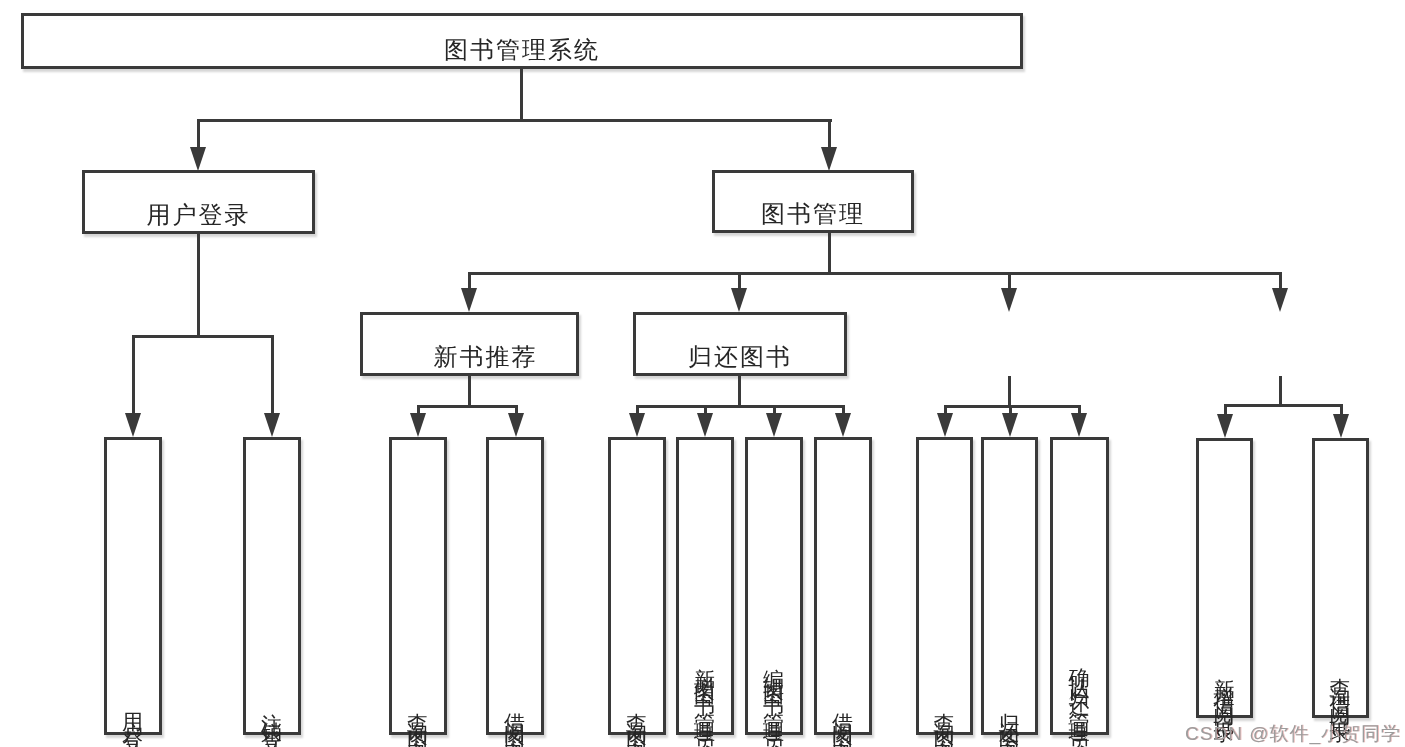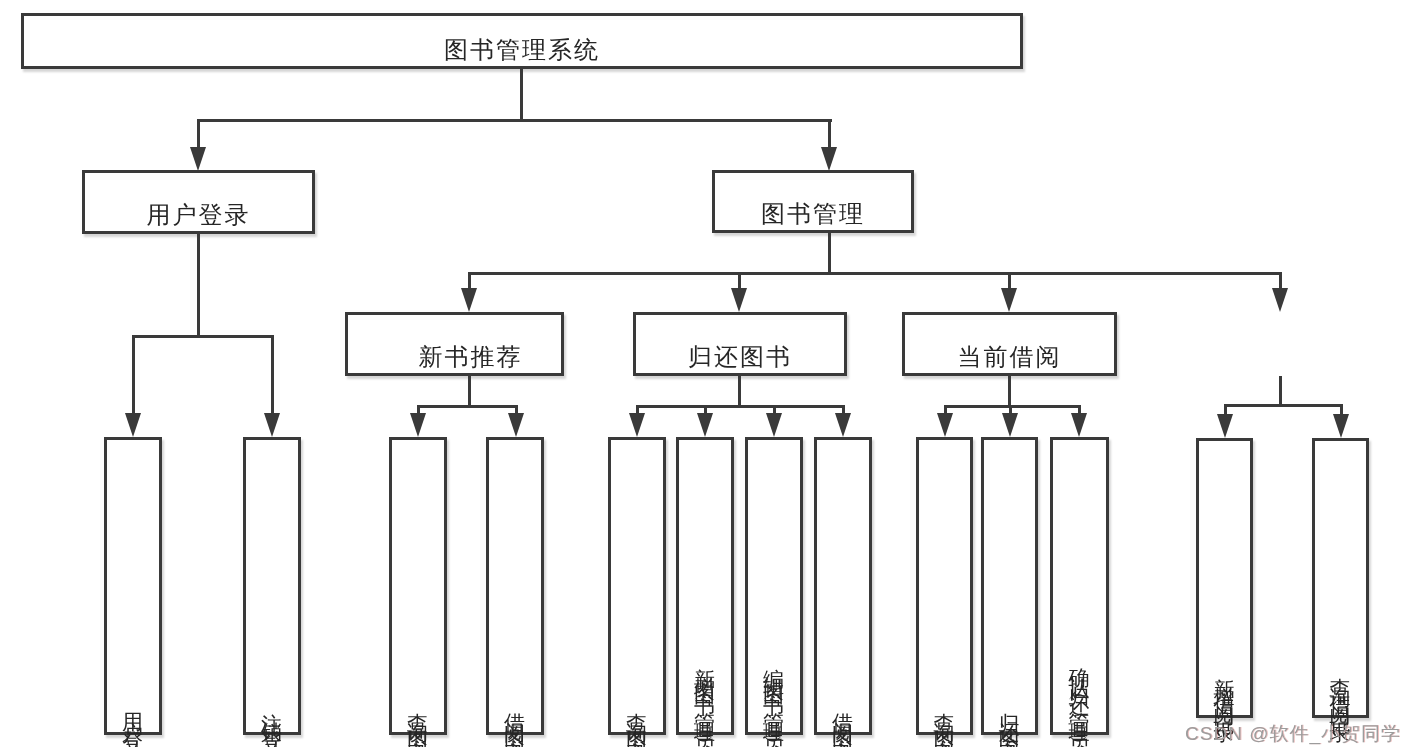--- a/index.html
+++ b/index.html
@@ -66,28 +66,25 @@
   <div class="hline" style="left:468px;top:272px;width:814px;"></div>
   <div class="vline" style="left:468px;top:272px;height:22px;"></div>
   <div class="arrow-down" style="left:461px;top:288px;"></div>
   <div class="vline" style="left:738px;top:272px;height:22px;"></div>
   <div class="arrow-down" style="left:731px;top:288px;"></div>
   <div class="vline" style="left:1008px;top:272px;height:22px;"></div>
   <div class="arrow-down" style="left:1001px;top:288px;"></div>
   <div class="vline" style="left:1279px;top:272px;height:22px;"></div>
   <div class="arrow-down" style="left:1272px;top:288px;"></div>
 
-  <div class="node" style="left:345px;top:312px;width:219px;height:64px;padding-left:32px;">
+  <div class="node" style="left:360px;top:312px;width:219px;height:64px;padding-left:32px;">
     <span class="lbl">新书推荐</span>
   </div>
   <div class="node" style="left:633px;top:312px;width:214px;height:64px;">
     <span class="lbl">归还图书</span>
-  </div>
-  <div class="node" style="left:902px;top:312px;width:215px;height:64px;">
-    <span class="lbl">当前借阅</span>
   </div>
 
   <div class="vline" style="left:468px;top:376px;height:32px;"></div>
   <div class="hline" style="left:417px;top:405px;width:101px;"></div>
   <div class="vline" style="left:417px;top:405px;height:12px;"></div>
   <div class="arrow-down" style="left:410px;top:413px;"></div>
   <div class="vline" style="left:515px;top:405px;height:12px;"></div>
   <div class="arrow-down" style="left:508px;top:413px;"></div>
 
   <div class="vline" style="left:738px;top:376px;height:32px;"></div>

